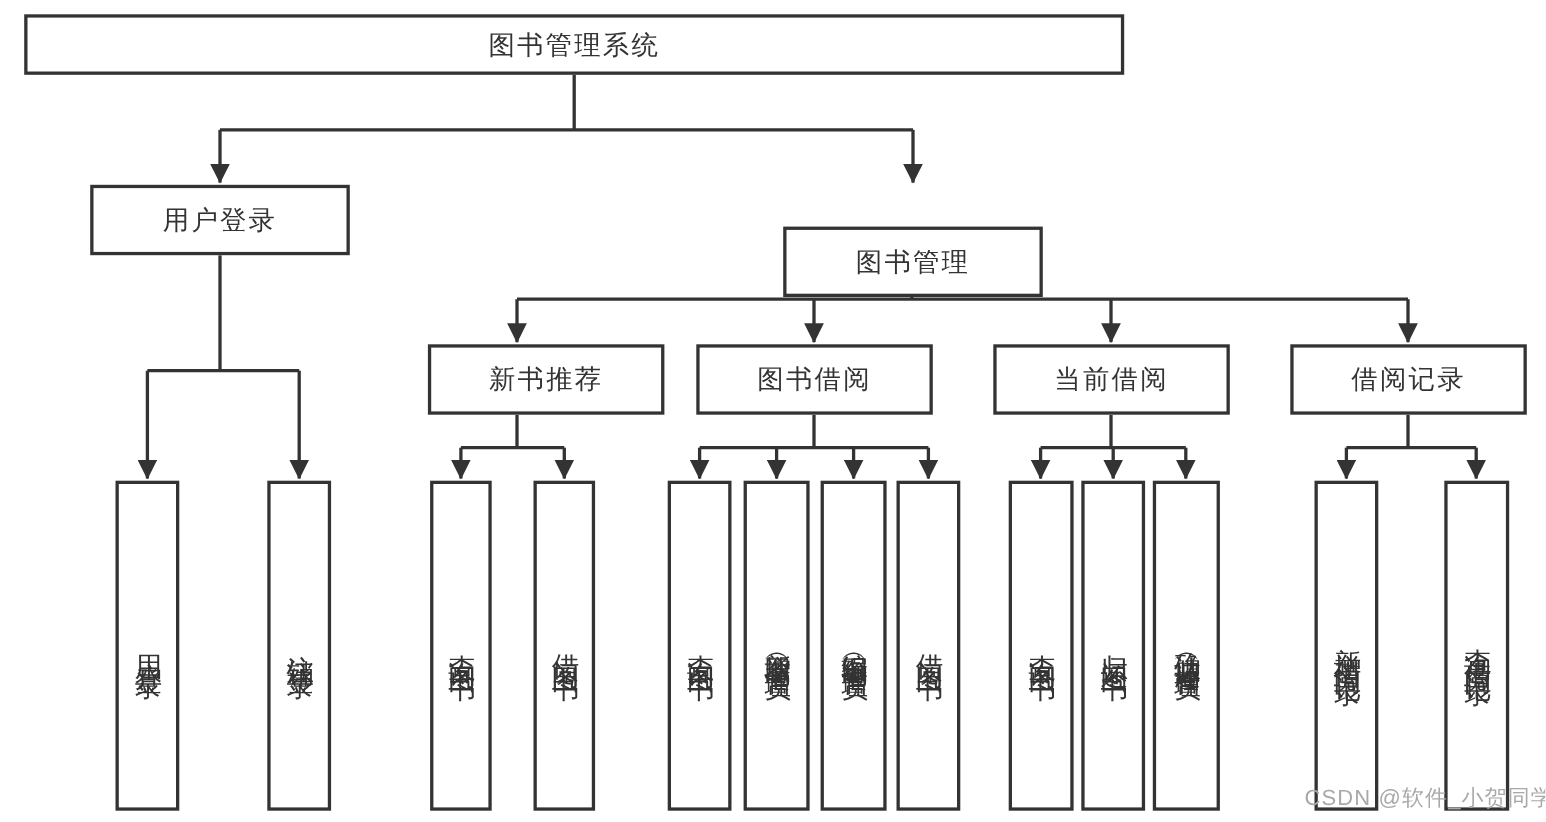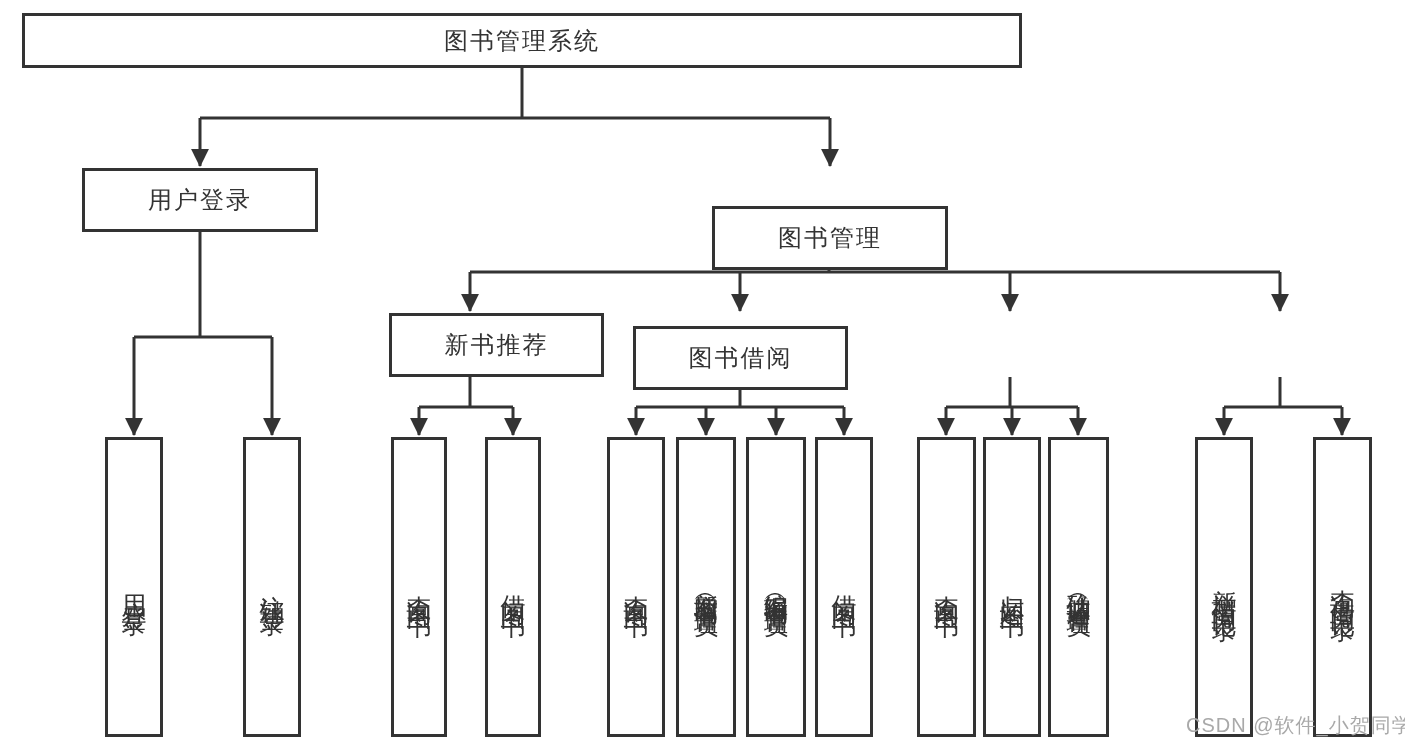--- a/index.html
+++ b/index.html
@@ -99,21 +99,23 @@
       <path d="M1342,407 V435" marker-end="url(#arr)"></path>
     </g>
   </svg>
 
   <div class="box hbox root">图书管理系统</div>
 
   <div class="box hbox lvl" style="left:82px;top:168px;width:236px;">用户登录</div>
   <div class="box hbox lvl" style="left:712px;top:168px;width:236px;margin-top:38px;">图书管理</div>
 
   <div class="box hbox lvl" style="left:363px;top:313px;width:215px;margin-left:26px;">新书推荐</div>
-  <div class="box hbox lvl" style="left:633px;top:313px;width:215px;margin-top:13px;">图书借阅</div>
+  <div class="box hbox lvl" style="left:633px;top:313px;width:215px;">图书借阅</div>
+  <div class="box hbox lvl" style="left:903px;top:313px;width:215px;">当前借阅</div>
+  <div class="box hbox lvl" style="left:1173px;top:313px;width:215px;">借阅记录</div>
 
   <div class="box leaf" style="left:105px;width:58px;">用户登录</div>
   <div class="box leaf" style="left:243px;width:58px;">注销登录</div>
 
   <div class="box leaf" style="left:391px;width:56px;">查询图书</div>
   <div class="box leaf" style="left:485px;width:56px;">借阅图书</div>
 
   <div class="box leaf" style="left:607px;width:58px;">查询图书</div>
   <div class="box leaf long" style="left:676px;width:60px;">新增图书（管理员）</div>
   <div class="box leaf long" style="left:746px;width:60px;">编辑图书（管理员）</div>

